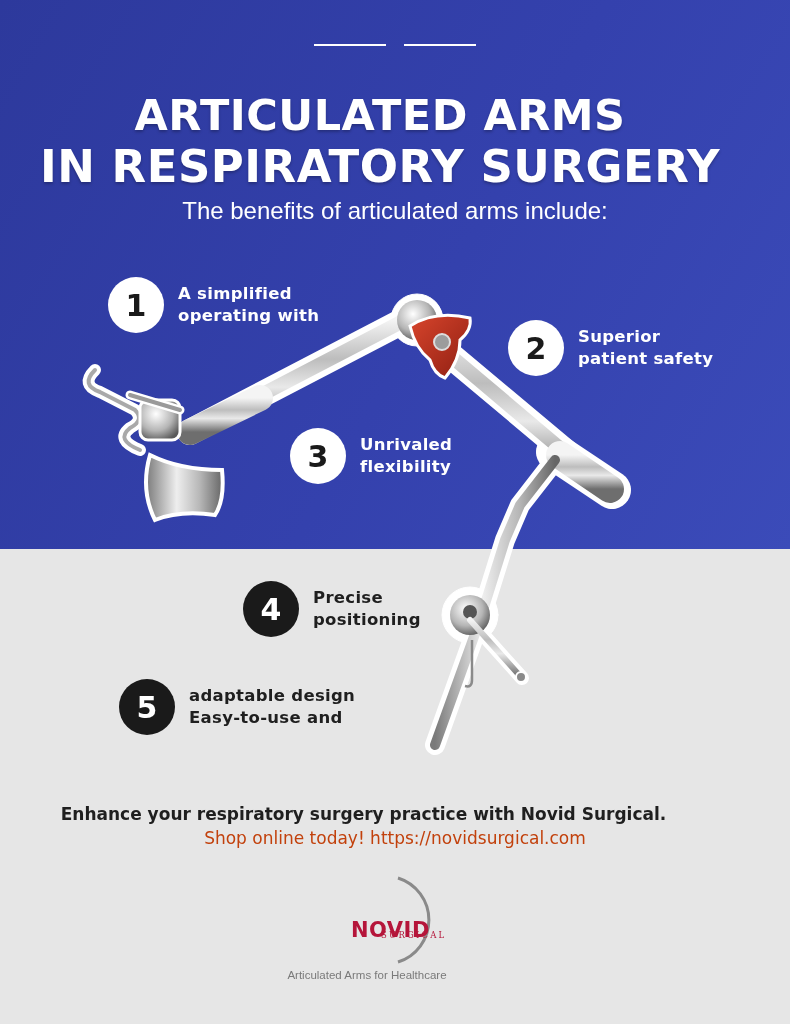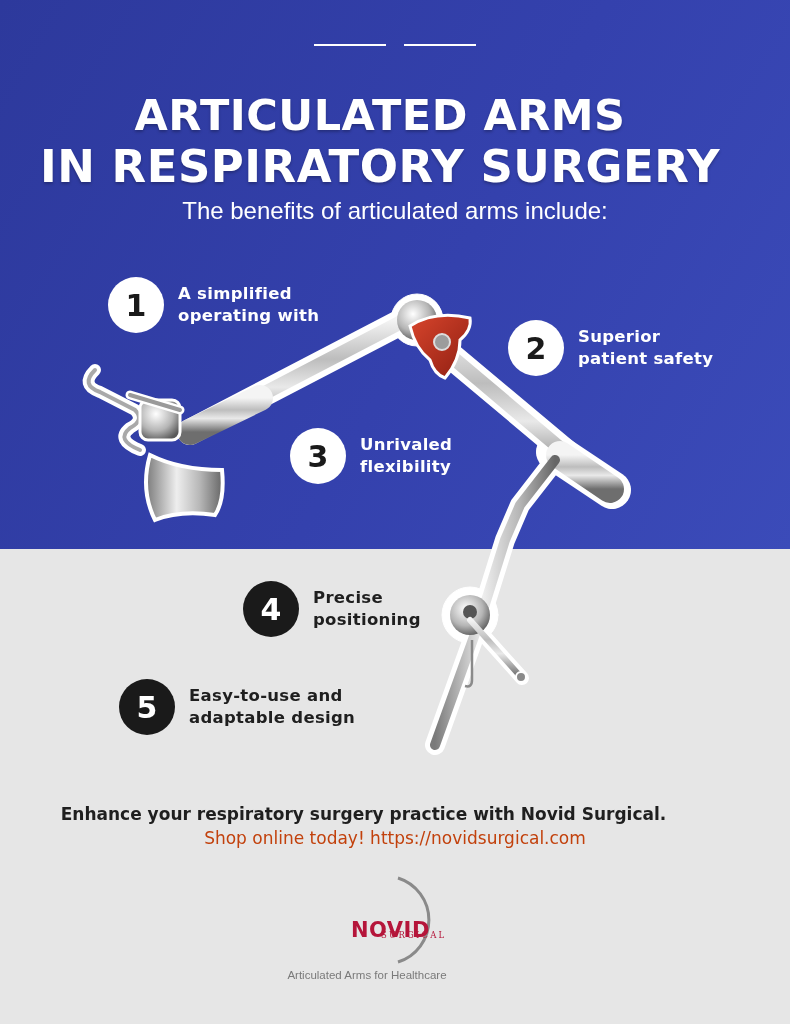--- a/index.html
+++ b/index.html
@@ -137,22 +137,22 @@
   <div class="badge dark">4</div>
   <div class="label dark">
     <span>Precise</span>
     <span>positioning</span>
   </div>
 </div>
 
 <div class="benefit" style="left:119px;top:679px;">
   <div class="badge dark">5</div>
   <div class="label dark">
+    <span>adaptable design</span>
     <span>Easy-to-use and</span>
-    <span>adaptable design</span>
   </div>
 </div>
 
 <div class="cta1">Enhance your respiratory surgery practice with Novid Surgical.</div>
 <div class="cta2">Shop online today! https://novidsurgical.com</div>
 
 <svg class="logo" viewBox="0 0 110 90">
   <path d="M58,3 A44,44 0 0 1 58,87" stroke="#8a8a8a" stroke-width="3" fill="none"></path>
 </svg>
 <div class="logo-name">NOVID</div>

